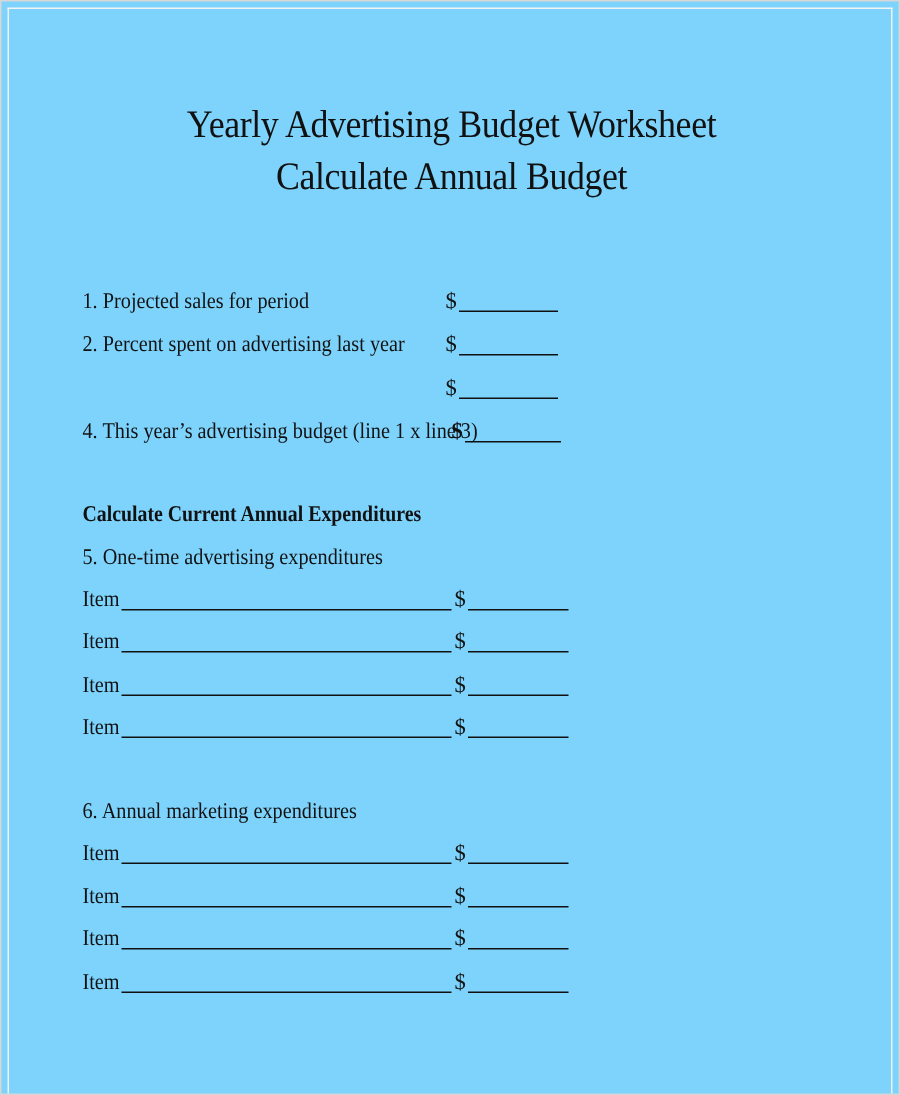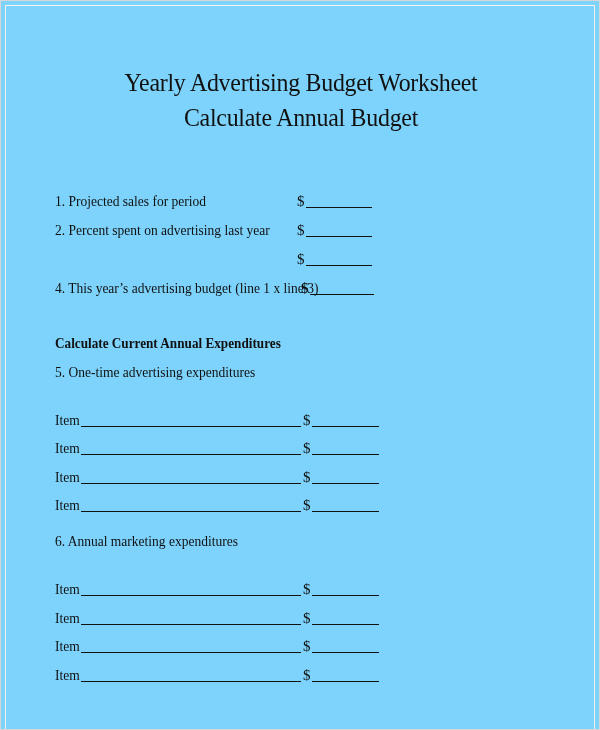--- a/index.html
+++ b/index.html
@@ -44,21 +44,21 @@
     }
     .bold { font-weight: bold; }
     .section-head {
       position: absolute; left: 54px; font-size: 15px; line-height: 20px; font-weight: bold;
       white-space: nowrap; transform-origin: left center; transform: scaleX(0.88);
     }
     .sub-head {
       position: absolute; left: 54px; font-size: 15px; line-height: 20px;
       white-space: nowrap; transform-origin: left center; transform: scaleX(0.9);
     }
-    .item-row { position: absolute; left: 54px; width: 330px; height: 20px; font-size: 15px; line-height: 20px; margin-top: 20px; }
+    .item-row { position: absolute; left: 54px; width: 330px; height: 20px; font-size: 15px; line-height: 20px; }
     .item-row .item-label { position: absolute; left: 0; top: 0; transform-origin: left center; transform: scaleX(0.9); }
     .item-row .item-line { position: absolute; left: 26px; width: 220px; bottom: 3px; height: 1px; background: #111; }
     .item-row .amt { position: absolute; left: 248px; top: 0; }
     .item-row .amt-line { position: absolute; left: 257px; width: 67px; bottom: 3px; height: 1px; background: #111; }
   </style>
 </head>
 <body>
 
 <div class="page">
   <div class="page-inner"></div>

